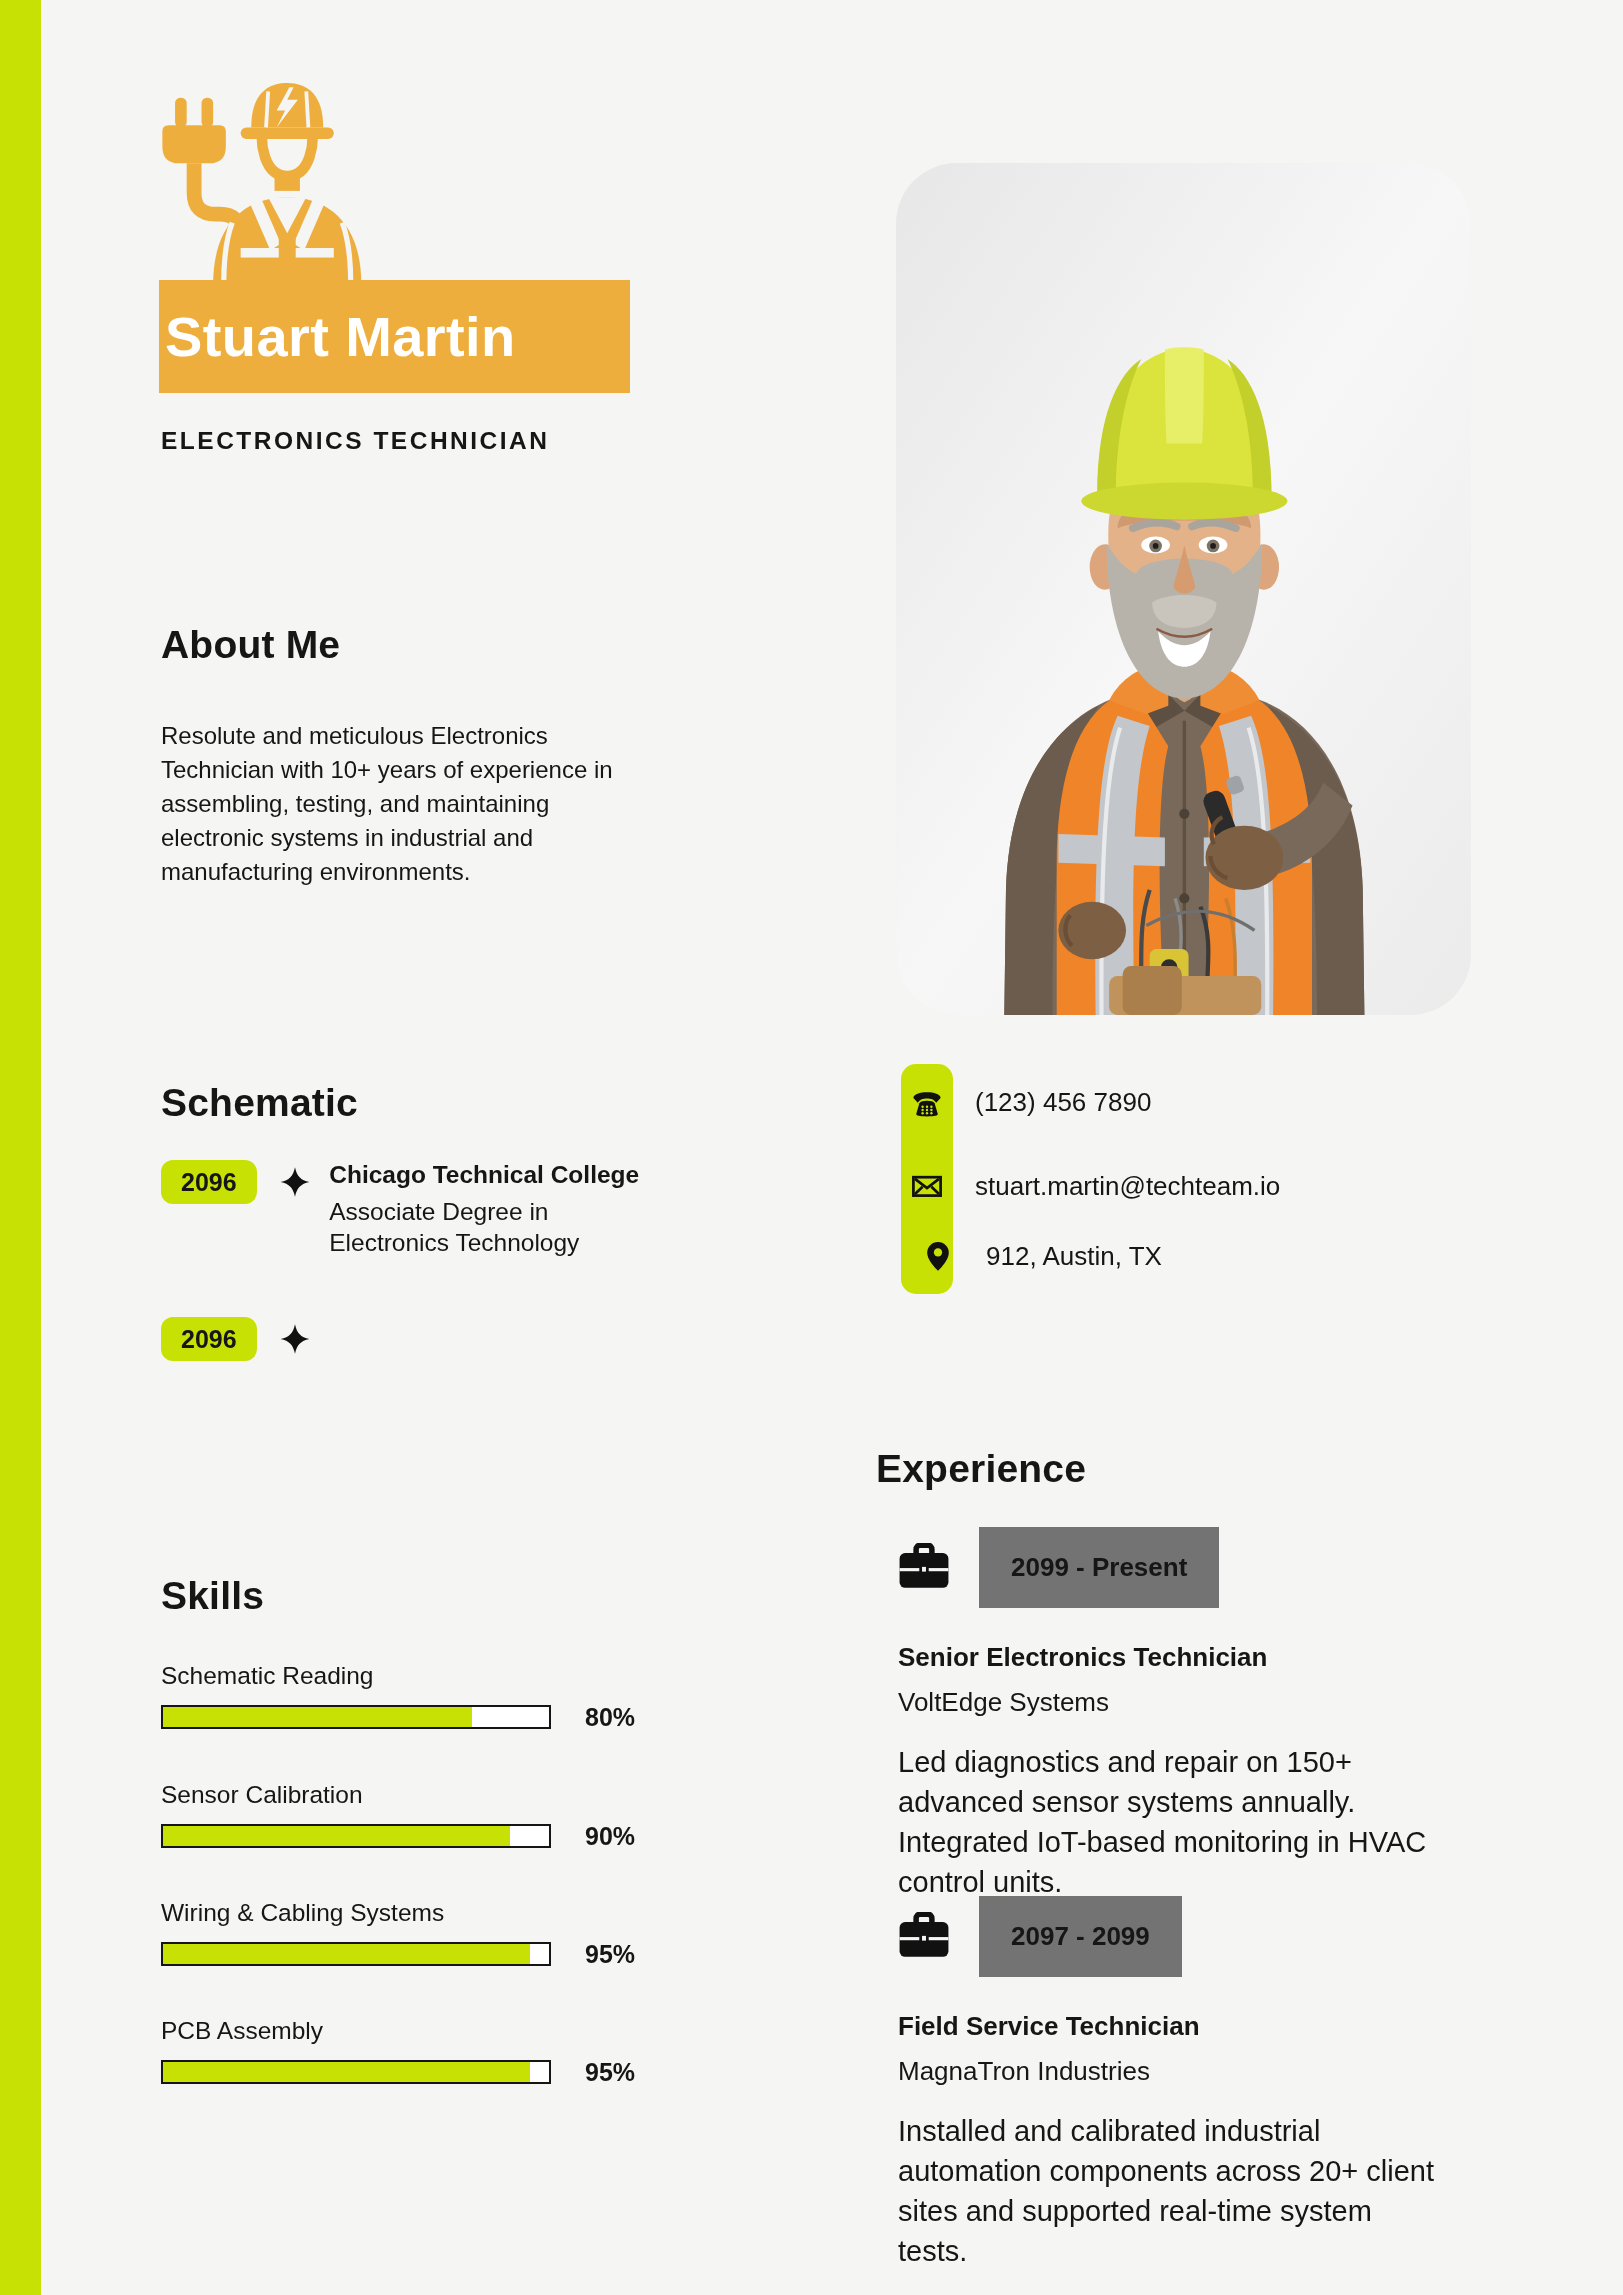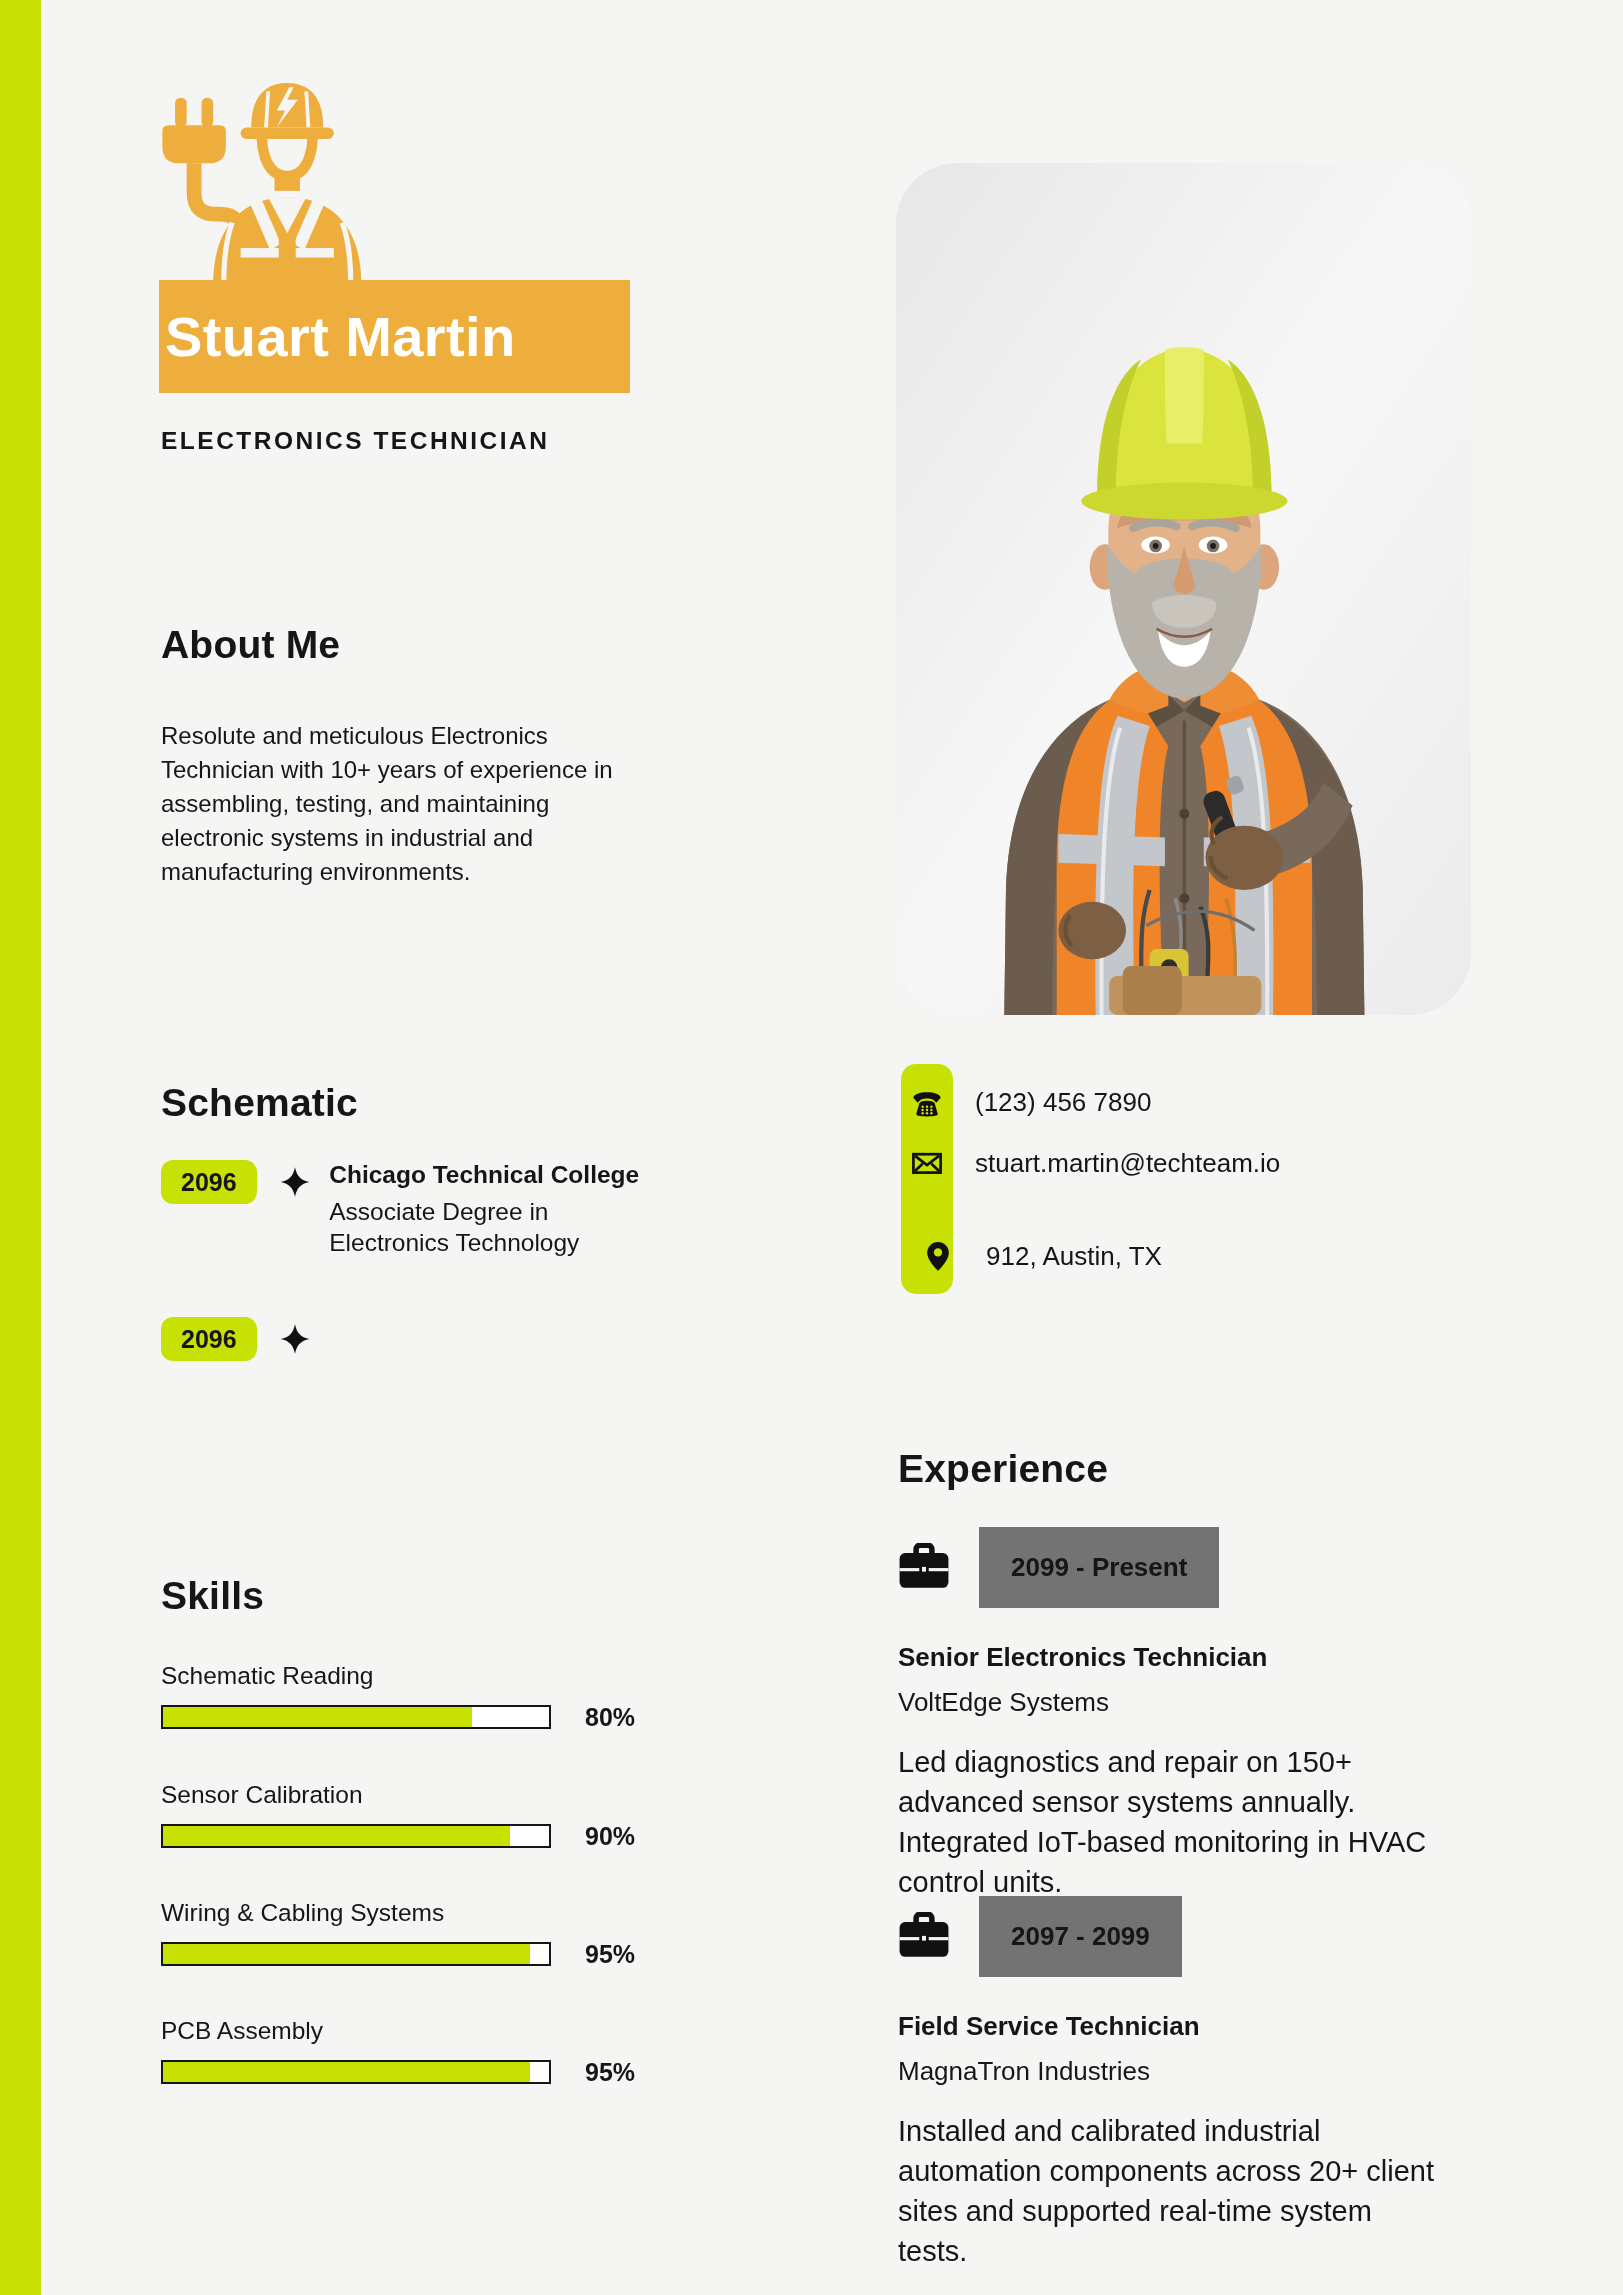--- a/index.html
+++ b/index.html
@@ -47,23 +47,23 @@
   
   .photo-card{
     position:absolute;left:896px;top:163px;width:575px;height:852px;
     border-radius:61px;overflow:hidden;background:#efefef;
   }
   .contact{position:absolute;left:901px;top:1064px;width:473px;height:230px;}
   .contact .pill{position:absolute;left:0;top:0;width:52px;height:230px;background:#c8e104;border-radius:15px;}
   .c-row{position:absolute;left:0;height:76px;display:flex;align-items:center;}
   .c-row .ic{width:52px;display:flex;justify-content:center;flex:0 0 auto;}
   .c-row .val{margin-left:22px;font-size:26px;white-space:nowrap;}
-  .c-row.r0{top:0;} .c-row.r1{top:61px;} .c-row.r2{top:154px;padding-left:11px;}
-
-  .exp-h{left:898px;top:1447px;}
+  .c-row.r0{top:0;} .c-row.r1{top:84px;} .c-row.r2{top:154px;padding-left:11px;}
+
+  .exp-h{left:876px;top:1447px;}
   .exp-item{position:absolute;left:898px;width:558px;}
   .exp-item.e0{top:1527px;} .exp-item.e1{top:1896px;}
   .exp-head{display:flex;align-items:center;}
   .period-badge{
     margin-left:29px;background:#737373;padding:25px 32px;font-size:26px;font-weight:700;line-height:1.2;
   }
   .exp-role{font-size:26px;font-weight:700;margin-top:34px;}
   .exp-co{font-size:26px;margin-top:13.5px;}
   .exp-desc{font-size:29px;line-height:1.38;margin-top:24px;width:541px;}
 </style>

